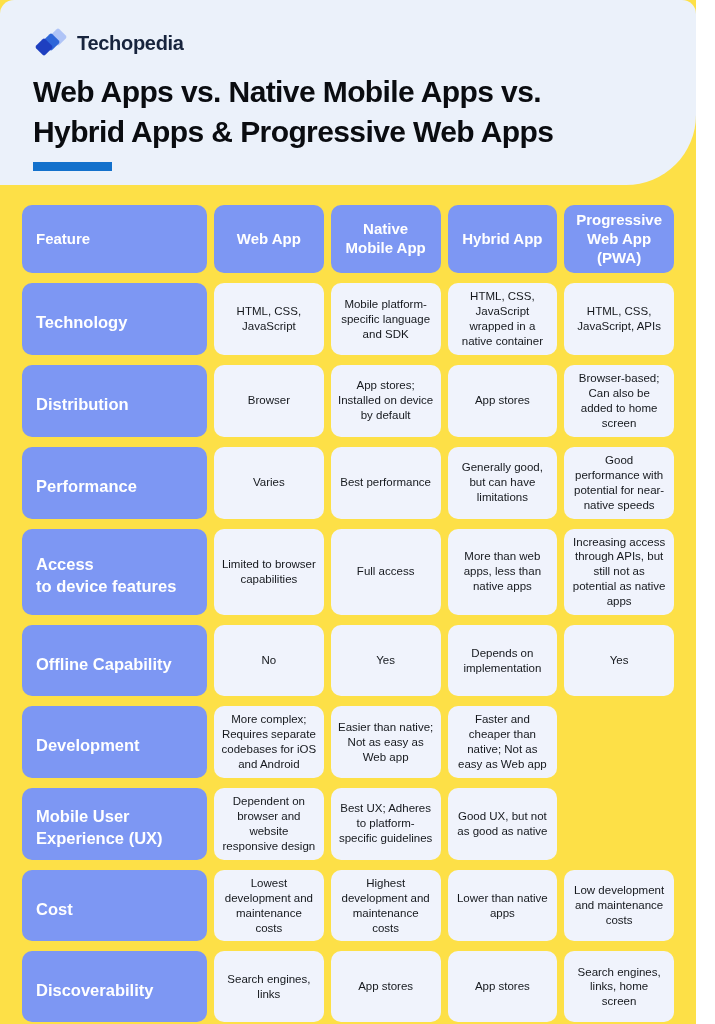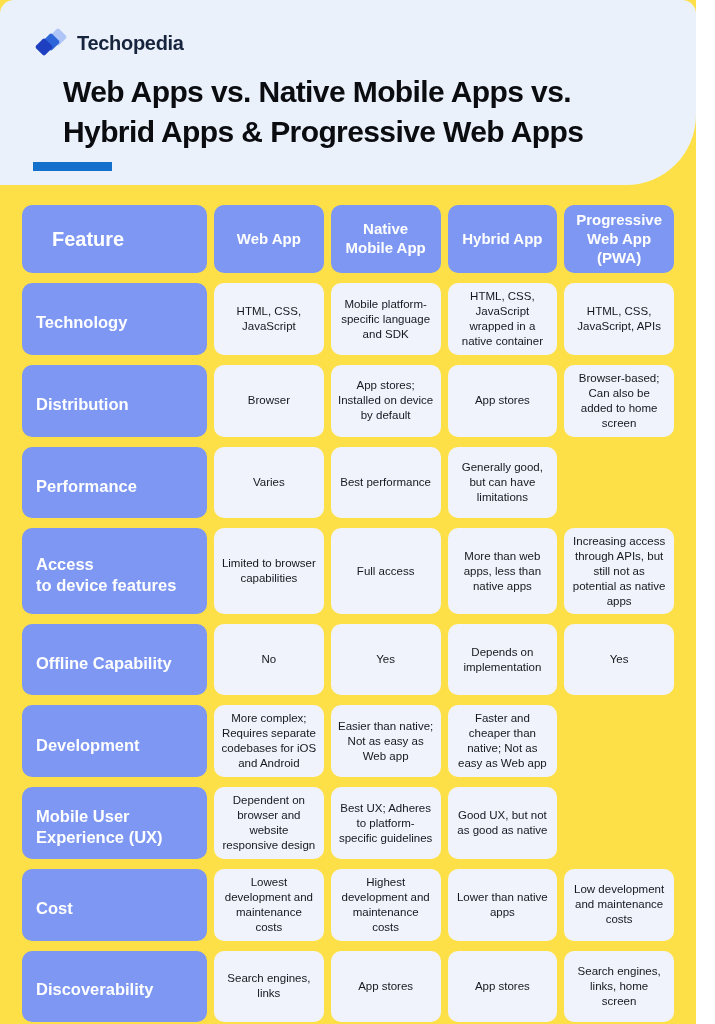--- a/index.html
+++ b/index.html
@@ -20,21 +20,21 @@
   }
   .brand { display: flex; align-items: center; gap: 8px; }
   .logo-icon { width: 36px; height: 32px; display: inline-block; }
   .brand-name {
     font-size: 20px; font-weight: 700; color: var(--navy, #17243D);
     letter-spacing: -0.3px;
   }
   .title {
     margin-top: 13px;
     font-size: 30px; font-weight: 800; color: var(--titlecolor, #0A0C10);
-    line-height: 1.33; letter-spacing: -0.6px; margin-left: 30px;
+    line-height: 1.33; letter-spacing: -0.6px;
   }
   .underline {
     width: 79px; height: 9px; margin-top: 10px;
     background: var(--underline, #1371CC);
   }
 
   
   .table { padding: 0 22px; margin-top: 20px; }
   .row {
     display: grid;
@@ -46,21 +46,21 @@
     background: var(--accent, #7D97F3);
     color: #ffffff;
     border-radius: 10px;
     font-weight: 700; font-size: 15px; line-height: 1.25;
     display: flex; align-items: center; justify-content: center;
     text-align: center; white-space: pre-line;
     min-height: 64px; padding: 6px 6px;
   }
   .hcell.first {
     justify-content: flex-start; text-align: left;
-    padding-left: 30px; font-size: 20px;
+    padding-left: 14px; font-size: 15px;
   }
   .fcell {
     background: var(--accent, #7D97F3);
     color: #ffffff;
     border-radius: 10px;
     font-weight: 700; font-size: 16.5px; line-height: 1.3;
     display: flex; align-items: center;
     white-space: pre-line;
     min-height: 71px; padding: 16px 10px 8px 14px;
   }
@@ -122,20 +122,21 @@
           <div class="dcell">Browser</div>
           <div class="dcell">App stores; Installed on device by default</div>
           <div class="dcell">App stores</div>
           <div class="dcell">Browser-based; Can also be added to home screen</div>
         </div>
         <div class="row">
           <div class="fcell">Performance</div>
           <div class="dcell">Varies</div>
           <div class="dcell">Best performance</div>
           <div class="dcell">Generally good, but can have limitations</div>
+          <div class="dcell">Good performance with potential for near-native speeds</div>
         </div>
         <div class="row">
           <div class="fcell">Access
 to device features</div>
           <div class="dcell">Limited to browser capabilities</div>
           <div class="dcell">Full access</div>
           <div class="dcell">More than web apps, less than native apps</div>
           <div class="dcell">Increasing access through APIs, but still not as potential as native apps</div>
         </div>
         <div class="row">

